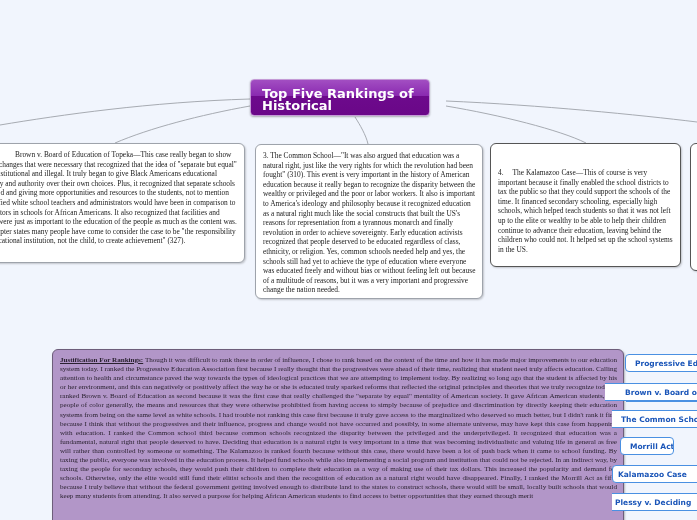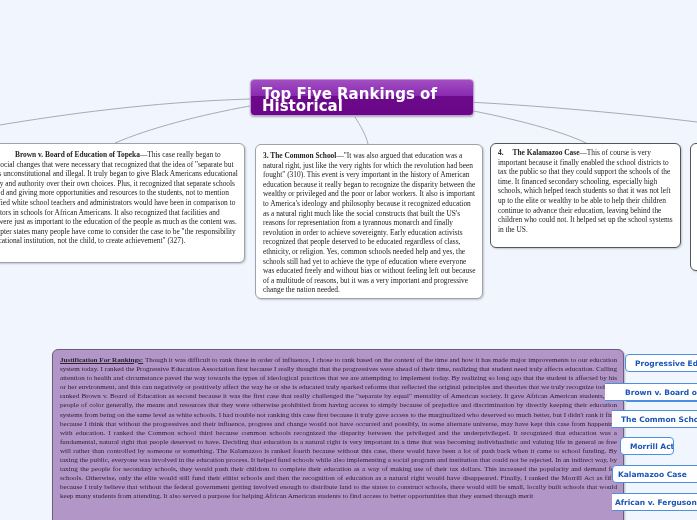--- a/index.html
+++ b/index.html
@@ -1,30 +1,30 @@
 <!DOCTYPE html>
 <html><head>
   <meta charset="utf-8">
   <style>
     html, body { margin:0; padding:0; }
     body { width:697px; height:520px; overflow:hidden; background:#f1f5fd; position:relative; font-family:"Liberation Serif", serif; }
     svg.links { position:absolute; left:0; top:0; width:697px; height:520px; }
-    .central { position:absolute; left:250px; top:79px; width:224px; height:37px; border-radius:4px;
+    .central { position:absolute; left:250px; top:79px; width:180px; height:37px; border-radius:4px;
       background:linear-gradient(#a24ec2 0%, #8a2ab0 45%, #6d0a8c 46%, #6a0788 100%);
       border:1px solid #c49ad6; box-shadow:0 1px 2px rgba(0,0,0,0.3);
-      color:#fff; font-family:"DejaVu Sans", sans-serif; font-weight:bold; font-size:15px; line-height:12px;
+      color:#fff; font-family:"DejaVu Sans", sans-serif; font-weight:bold; font-size:13px; line-height:12px;
       padding:8px 0 0 11px; box-sizing:border-box; }
     .card { position:absolute; background:#fff; border:1px solid #9ea3ab; border-radius:6px; box-shadow:1px 1px 2px rgba(0,0,0,0.2);
       font-size:7.4px; line-height:9.6px; color:#222; box-sizing:border-box; }
-    .card b { font-weight:bold;margin-top:8px; }
+    .card b { font-weight:normal;margin-top:8px; }
     .card-dark { border:1.5px solid #555; }
     .c1 { left:-40px; top:143px; width:285px; height:120px; padding:6px 6px 6px 8px; text-align:center; }
     .c1 p { margin:0; text-align:left; text-indent:0; }
     .c3 { left:255px; top:144px; width:228px; height:155px; padding:6px 6px 6px 7px; }
-    .c4 { left:490px; top:143px; width:191px; height:105px; padding:4px 6px 6px 7px; }
+    .c4 { left:490px; top:143px; width:191px; height:124px; padding:24px 6px 6px 7px; }
     .c5 { left:690px; top:143px; width:30px; height:128px; }
     .just { position:absolute; left:52px; top:349px; width:572px; height:190px; background:#b296c8; border:1px solid #6d5d7a; border-radius:6px;
       box-shadow:1px 1px 2px rgba(0,0,0,0.25); padding:6px 6px 0 7px; box-sizing:border-box; font-size:7.1px; line-height:9.1px; color:#2a2230; overflow:hidden; text-align:justify; }
     .just u { font-weight:bold;margin-top:32px; }
     .chip { position:absolute; background:#fff; border:1px solid #4a90e2; border-radius:4px; font-family:"DejaVu Sans", sans-serif;
       font-weight:bold; font-size:7.5px; color:#1a55b8; height:18px; line-height:17px; padding:0 9px; box-sizing:border-box; white-space:nowrap; overflow:hidden; }
     .chip-row-line { position:absolute; left:626px; width:71px; height:1px; background:#4a90e2; }
   </style>
 </head>
 <body>
@@ -64,13 +64,13 @@
 
 <div class="chip-row-line" style="top:401px"></div>
 <div class="chip" style="left:605px; top:383px; width:110px; border-left:none; border-radius:0;"><span style="margin-left:11px">Brown v. Board of Education</span></div>
 
 <div class="chip" style="left:612px; top:410px; width:100px; border-left:none; border-radius:0;"><span>The Common School</span></div>
 
 <div class="chip" style="left:620px; top:437px; width:54px;text-align:center;"><span>Morrill Act</span></div>
 
 <div class="chip" style="left:612px; top:465px; width:104px;"><span style="margin-left:-4px">Kalamazoo Case</span></div>
 
-<div class="chip" style="left:612px; top:493px; width:95px; border-left:none; border-radius:0;"><span style="margin-left:-6px">African v. Ferguson</span></div>
+<div class="chip" style="left:612px; top:493px; width:95px; border-left:none; border-radius:0;"><span style="margin-left:-6px">Plessy v. Deciding</span></div>
 
 </body></html>

